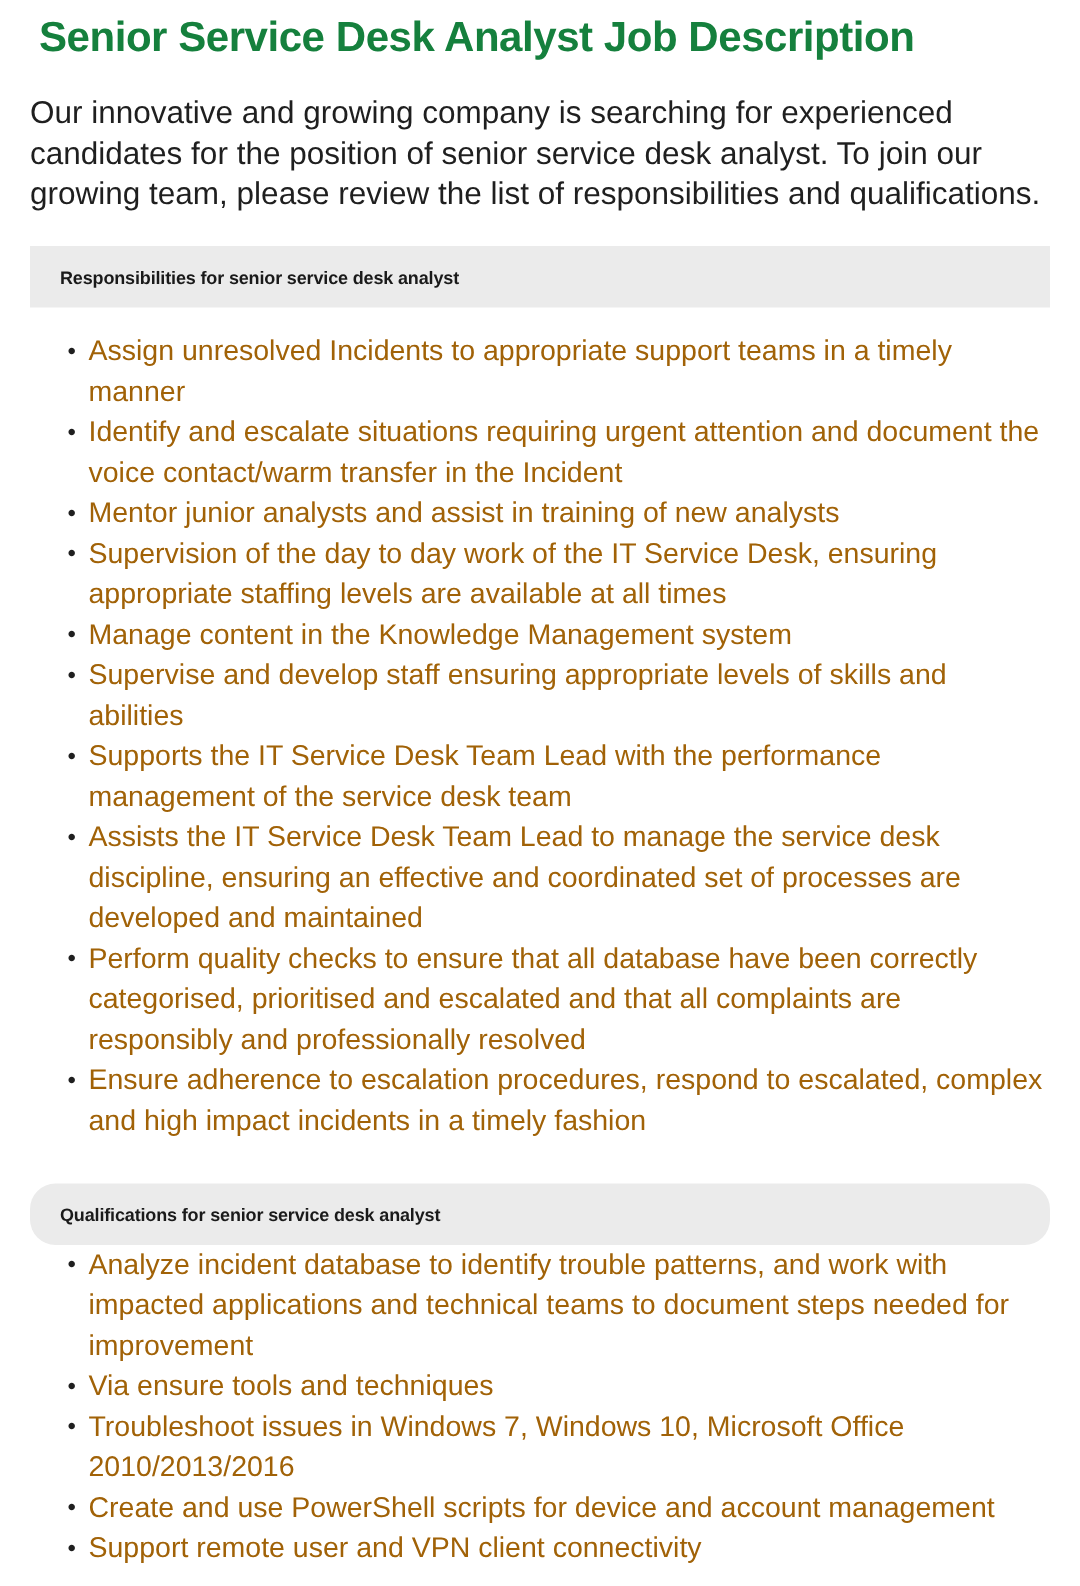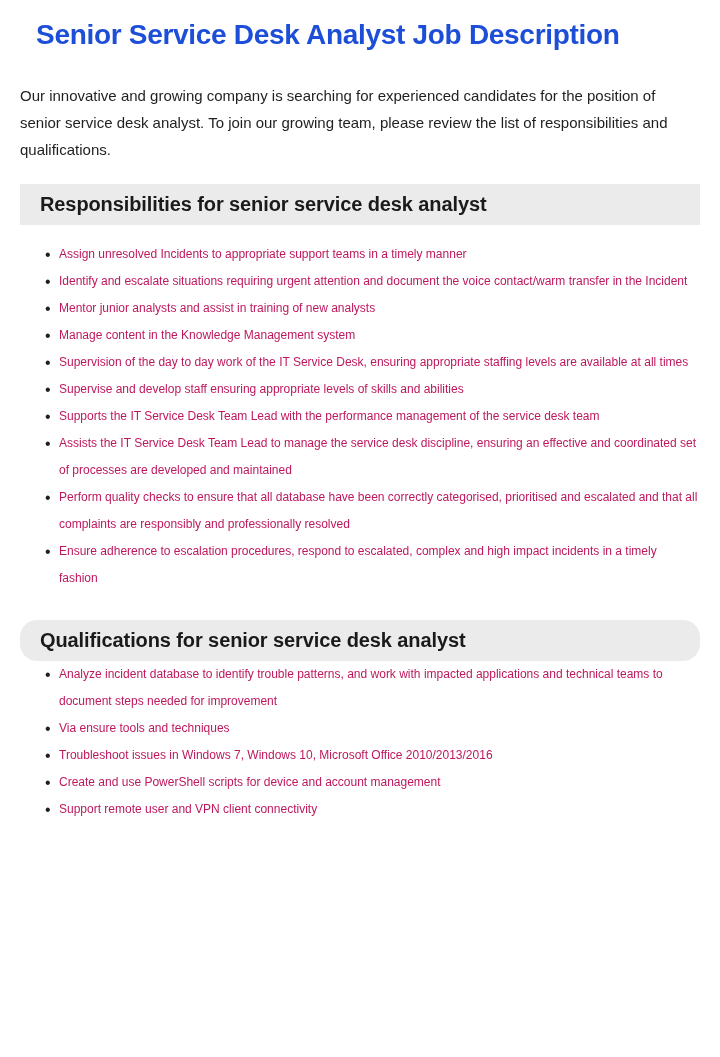--- a/index.html
+++ b/index.html
@@ -13,63 +13,63 @@
     font-family: "Liberation Sans", sans-serif;
     color: #1a1a1a;
     -webkit-font-smoothing: antialiased;
   }
   .page {
     width: 720px;
     box-sizing: border-box;
     padding: 0;
   }
   .doc-title {
-    margin: 16px;
+    margin: 6px;
     padding: 2px 20px 0 20px;
     font-size: 28px;
     line-height: 34px;
     font-weight: bold;
     letter-spacing: -0.3px;
-    color: #1d4ed8;
+    color: #15803d;
   }
   .intro {
     margin: 0;
     padding: 14px 22px 0 20px;
-    font-size: 15px;
+    font-size: 21px;
     line-height: 27px;
     color: #1f1f1f;
   }
   .section {
     margin: 0;
   }
   .section-header {
     margin: 22px 20px 0 20px;
     background: #ebebeb;
     height: 41px;
     display: flex;
     align-items: center;
     padding: 0 20px;
     box-sizing: border-box;
   }
   .section-header-text {
-    font-size: 20px;
+    font-size: 12px;
     font-weight: bold;
     color: #1a1a1a;
     letter-spacing: -0.1px;
   }
   ul.item-list {
     margin: 0;
     padding: 16px 22px 0 45px;
     list-style: none;
   }
   ul.item-list li {
     position: relative;
-    font-size: 12px;
+    font-size: 19px;
     line-height: 27px;
-    color: #be185d;
+    color: #a16207;
     padding-left: 14px;
     margin: 0 0 0 0;
   }
   ul.item-list li::before {
     content: "\2022";
     position: absolute;
     left: 0;
     top: 0;
     font-size: 16px;
     line-height: 27px;
@@ -99,22 +99,22 @@
   <p class="intro">Our innovative and growing company is searching for experienced candidates for the position of senior service desk analyst. To join our growing team, please review the list of responsibilities and qualifications.</p>
 
   <div class="section section-responsibilities">
     <div class="section-header">
       <span class="section-header-text">Responsibilities for senior service desk analyst</span>
     </div>
     <ul class="item-list">
         <li>Assign unresolved Incidents to appropriate support teams in a timely manner</li>
         <li>Identify and escalate situations requiring urgent attention and document the voice contact/warm transfer in the Incident</li>
         <li>Mentor junior analysts and assist in training of new analysts</li>
+        <li>Supervision of the day to day work of the IT Service Desk, ensuring appropriate staffing levels are available at all times</li>
         <li>Manage content in the Knowledge Management system</li>
-        <li>Supervision of the day to day work of the IT Service Desk, ensuring appropriate staffing levels are available at all times</li>
         <li>Supervise and develop staff ensuring appropriate levels of skills and abilities</li>
         <li>Supports the IT Service Desk Team Lead with the performance management of the service desk team</li>
         <li>Assists the IT Service Desk Team Lead to manage the service desk discipline, ensuring an effective and coordinated set of processes are developed and maintained</li>
         <li>Perform quality checks to ensure that all database have been correctly categorised, prioritised and escalated and that all complaints are responsibly and professionally resolved</li>
         <li>Ensure adherence to escalation procedures, respond to escalated, complex and high impact incidents in a timely fashion</li>
       </ul>
   </div>
 
   <div class="section section-qualifications">
     <div class="section-header">

